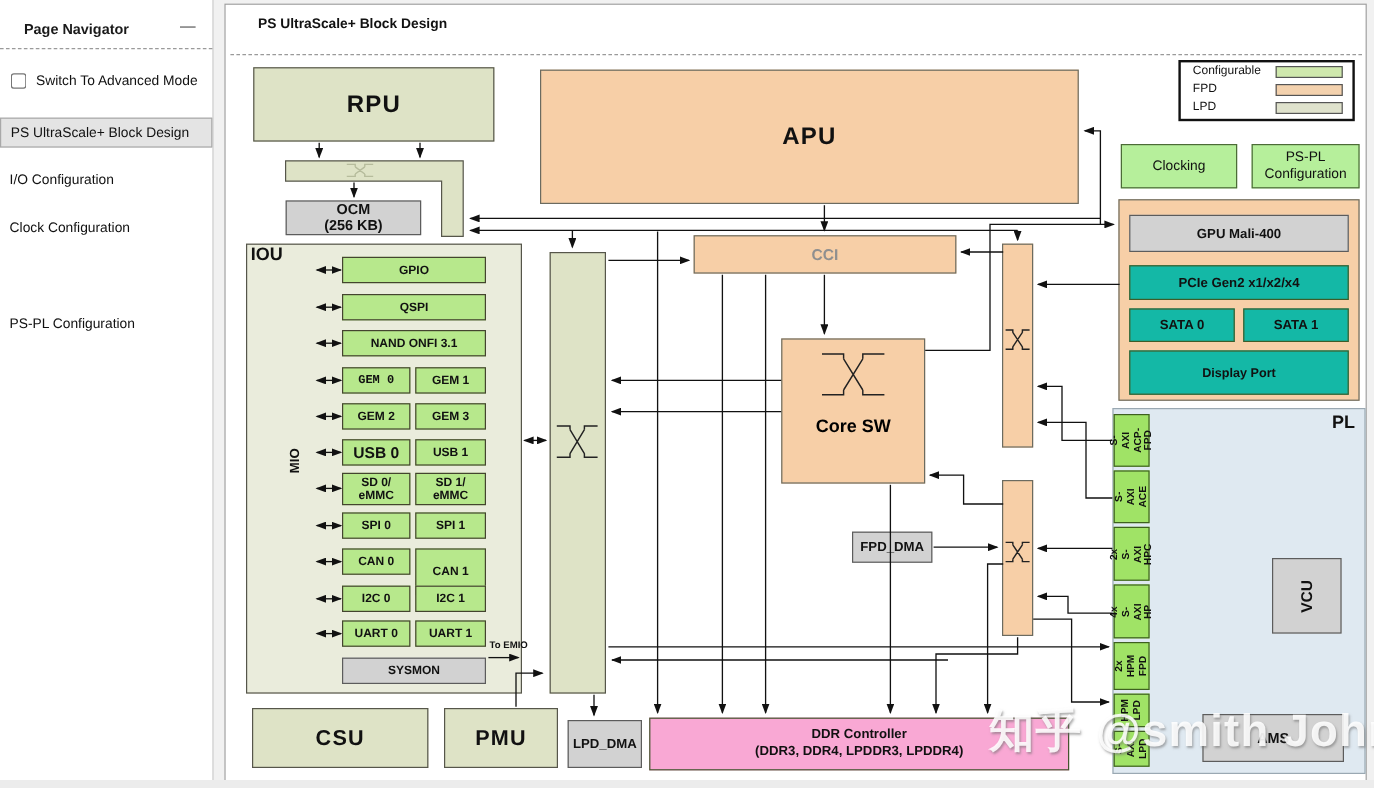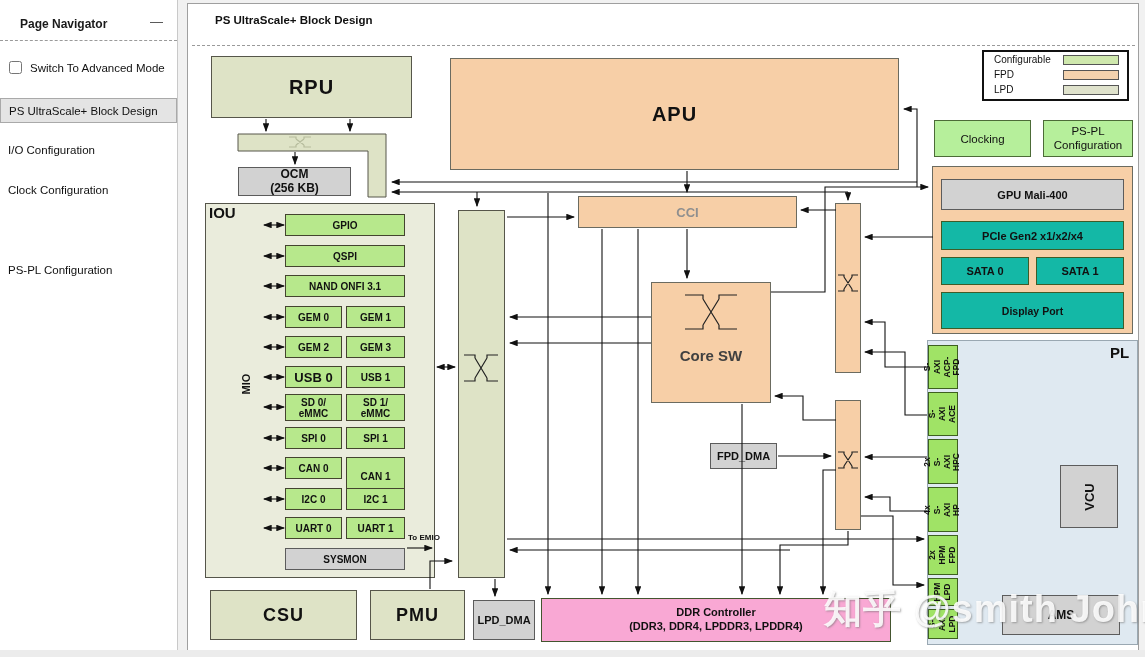--- a/index.html
+++ b/index.html
@@ -84,21 +84,21 @@
 <div class="blk peach dim z2" style="left:578px;top:196px;width:219px;height:32px;font-size:13px;">CCI</div>
 
 <div class="blk iou z2" style="left:205px;top:203px;width:230px;height:375px;"></div>
 <div class="lbl z3" style="left:209px;top:204px;font-size:15px;">IOU</div>
 <div class="lbl z3" style="left:236px;top:378px;transform:rotate(-90deg);font-size:11px;">MIO</div>
 
 <div class="blk green z3" style="left:285px;top:214px;width:120px;height:22px;font-size:10px;">GPIO</div>
 <div class="blk green z3" style="left:285px;top:245px;width:120px;height:22px;font-size:10px;">QSPI</div>
 <div class="blk green z3" style="left:285px;top:275px;width:120px;height:22px;font-size:10px;">NAND ONFI 3.1</div>
 
-<div class="blk green z3" style="left:285px;top:306px;width:57px;height:22px;font-size:10px;">GEM 0</div>
+<div class="blk green z3" style="left:285px;top:306px;width:57px;height:22px;font-size:10px;font-family:Liberation Mono, monospace;">GEM 0</div>
 <div class="blk green z3" style="left:346px;top:306px;width:59px;height:22px;font-size:10px;">GEM 1</div>
 <div class="blk green z3" style="left:285px;top:336px;width:57px;height:22px;font-size:10px;">GEM 2</div>
 <div class="blk green z3" style="left:346px;top:336px;width:59px;height:22px;font-size:10px;">GEM 3</div>
 <div class="blk green z3" style="left:285px;top:366px;width:57px;height:22px;font-size:13px;">USB 0</div>
 <div class="blk green z3" style="left:346px;top:366px;width:59px;height:22px;font-size:10px;">USB 1</div>
 <div class="blk green z3" style="left:285px;top:394px;width:57px;height:27px;font-size:10px;line-height:1.1;">SD 0/
 eMMC</div>
 <div class="blk green z3" style="left:346px;top:394px;width:59px;height:27px;font-size:10px;line-height:1.1;text-align:center;">SD 1/
 eMMC</div>
 <div class="blk green z3" style="left:285px;top:427px;width:57px;height:22px;font-size:10px;">SPI 0</div>
@@ -107,21 +107,21 @@
 <div class="blk green z3" style="left:346px;top:457px;width:59px;height:39px;font-size:10px;">CAN 1</div>
 <div class="blk green z3" style="left:285px;top:488px;width:57px;height:22px;font-size:10px;">I2C 0</div>
 <div class="blk green z3" style="left:346px;top:488px;width:59px;height:22px;font-size:10px;">I2C 1</div>
 <div class="blk green z3" style="left:285px;top:517px;width:57px;height:22px;font-size:10px;">UART 0</div>
 <div class="blk green z3" style="left:346px;top:517px;width:59px;height:22px;font-size:10px;">UART 1</div>
 <div class="blk gray z3" style="left:285px;top:548px;width:120px;height:22px;font-size:10px;">SYSMON</div>
 <div class="lbl z3" style="left:408px;top:533px;font-size:8px;">To EMIO</div>
 
 <div class="blk sage z2" style="left:458px;top:210px;width:47px;height:368px;"></div>
 
-<div class="blk peach z2" style="left:651px;top:282px;width:120px;height:121px;font-size:15px;color:#404040;align-items:flex-end;padding-bottom:38px;">Core SW</div>
+<div class="blk peach z2" style="left:651px;top:282px;width:120px;height:121px;font-size:15px;color:#000000;align-items:flex-end;padding-bottom:38px;">Core SW</div>
 
 <div class="blk peach z2" style="left:835px;top:203px;width:26px;height:170px;"></div>
 <div class="blk peach z2" style="left:835px;top:400px;width:26px;height:130px;"></div>
 
 <div class="blk gray z2" style="left:710px;top:443px;width:67px;height:26px;font-size:11px;">FPD_DMA</div>
 <div class="blk sage z2" style="left:210px;top:590px;width:147px;height:50px;font-size:18px;letter-spacing:1px;">CSU</div>
 <div class="blk sage z2" style="left:370px;top:590px;width:95px;height:50px;font-size:18px;letter-spacing:1px;">PMU</div>
 <div class="blk gray z2" style="left:473px;top:600px;width:62px;height:40px;font-size:11px;">LPD_DMA</div>
 <div class="blk z2" style="left:541px;top:598px;width:350px;height:44px;background:#f9a8d4;border:1px solid #44552f;flex-direction:column;font-size:11px;line-height:1.25;">
   <span>DDR Controller</span>

